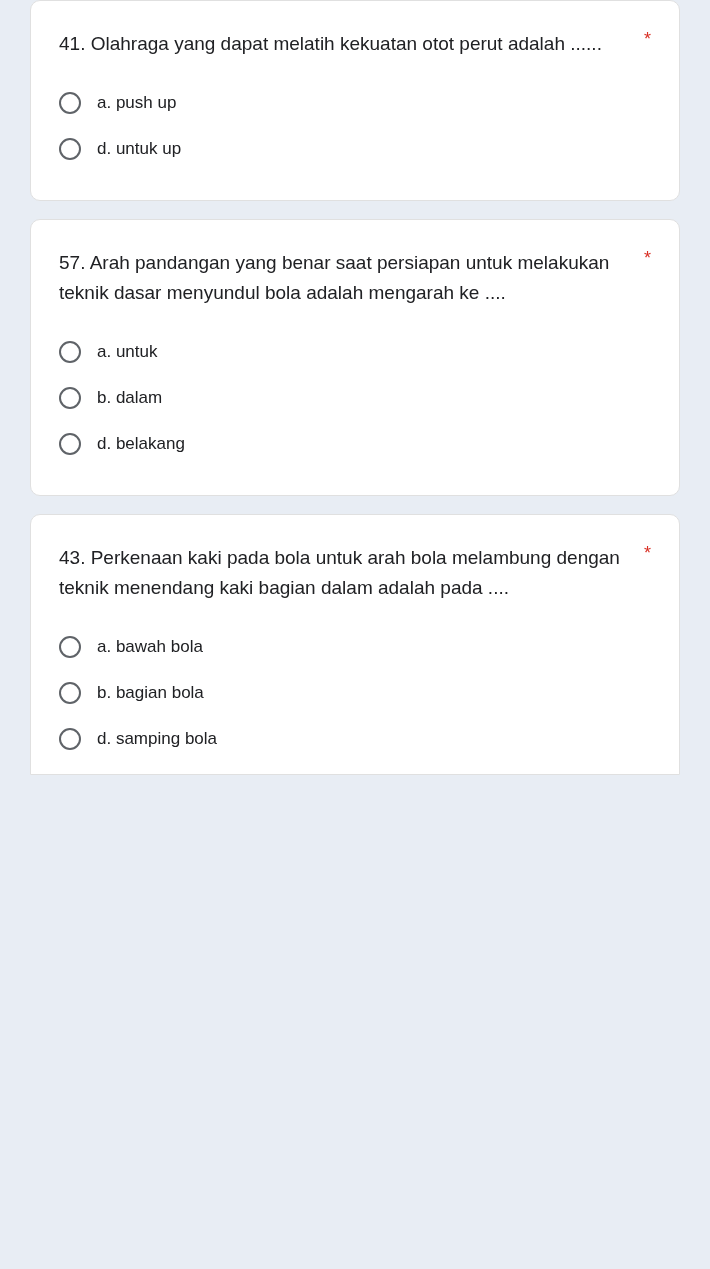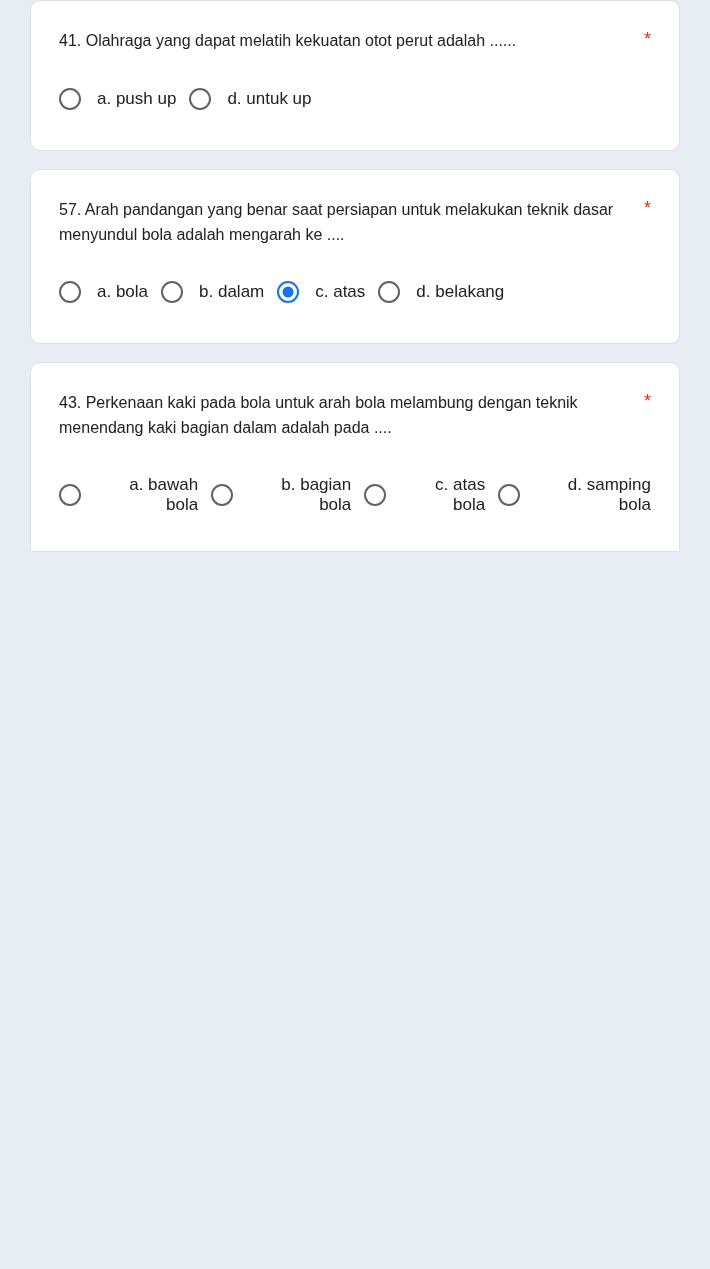--- a/index.html
+++ b/index.html
@@ -15,34 +15,34 @@
   padding: 28px 28px 28px 28px;
   margin-bottom: 18px;
   border: 1px solid #e0e0e0;
 }
 .question-row {
   display: flex;
   align-items: flex-start;
   margin-bottom: 22px;
 }
 .question-text {
-  font-size: 16px;
+  font-size: 19px;
   color: #202124;
   line-height: 1.55;
   flex: 1;
 }
 .required {
   color: #d93025;
   font-size: 18px;
   margin-left: 8px;
 }
 .options {
   display: flex;
-  flex-direction: row;
-  gap: 13px;
+  flex-direction: column;
+  gap: 0;
   text-align: right;
 }
 .option {
   display: flex;
   align-items: center;
   padding: 12px 0;
   cursor: pointer;
 }
 .radio {
   width: 22px;
@@ -93,53 +93,45 @@
 </div>
 
 <div class="card">
   <div class="question-row">
     <div class="question-text">57. Arah pandangan yang benar saat persiapan untuk melakukan teknik dasar  menyundul bola adalah mengarah ke ....</div>
     <div class="required">*</div>
   </div>
   <div class="options">
     <div class="option">
       <div class="radio"></div>
-      <div class="option-label">a. bola</div>
+      <div class="option-label">a. untuk</div>
     </div>
     <div class="option">
       <div class="radio"></div>
       <div class="option-label">b. dalam</div>
-    </div>
-    <div class="option">
-      <div class="radio selected"></div>
-      <div class="option-label">c. atas</div>
     </div>
     <div class="option">
       <div class="radio"></div>
       <div class="option-label">d. belakang</div>
     </div>
   </div>
 </div>
 
-<div class="card" style="padding-bottom:24px; margin-bottom:0; border-bottom-left-radius:0; border-bottom-right-radius:0;">
+<div class="card" style="padding-bottom:12px; margin-bottom:0; border-bottom-left-radius:0; border-bottom-right-radius:0;">
   <div class="question-row">
     <div class="question-text">43. Perkenaan kaki pada bola untuk arah bola melambung dengan teknik menendang kaki   bagian dalam adalah pada ....</div>
     <div class="required">*</div>
   </div>
   <div class="options">
     <div class="option">
       <div class="radio"></div>
       <div class="option-label">a. bawah bola</div>
     </div>
     <div class="option">
       <div class="radio"></div>
       <div class="option-label">b. bagian bola</div>
     </div>
     <div class="option">
       <div class="radio"></div>
-      <div class="option-label">c. atas bola</div>
-    </div>
-    <div class="option">
-      <div class="radio"></div>
       <div class="option-label">d. samping bola</div>
     </div>
   </div>
 </div>
 
 </body></html>

